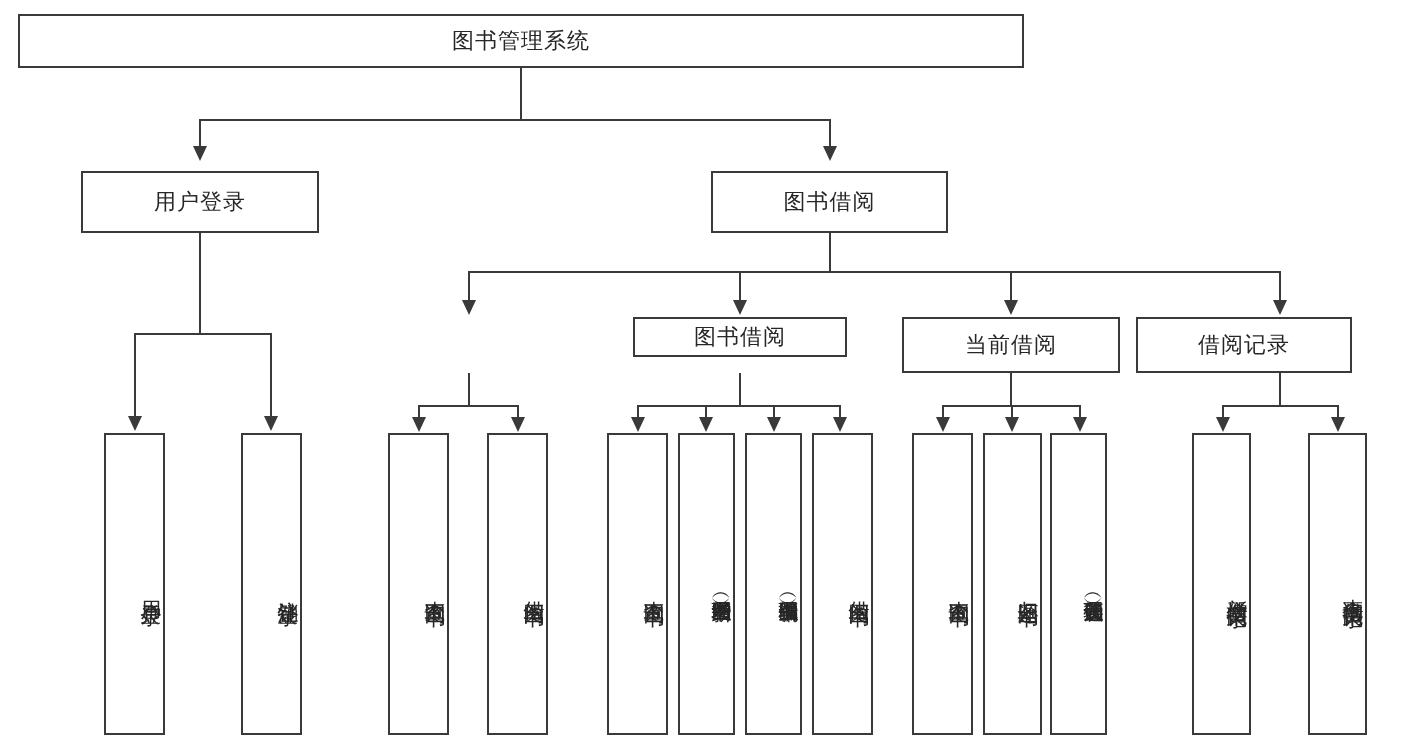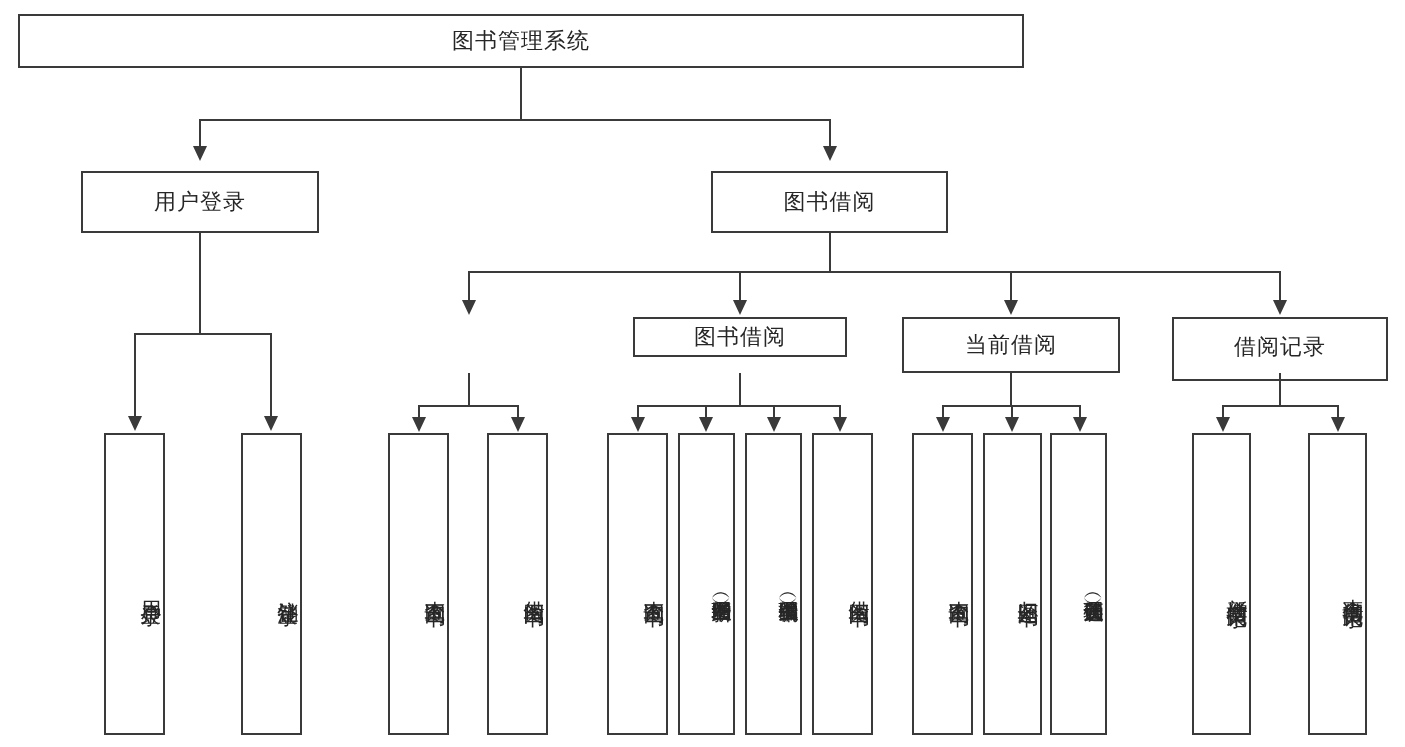--- a/index.html
+++ b/index.html
@@ -121,21 +121,21 @@
   <div class="arrow" style="left:1004px; top:300px;"></div>
   <div class="ln v" style="left:1279px; top:271px; width:2px; height:30px;"></div>
   <div class="arrow" style="left:1273px; top:300px;"></div>
 
   <div class="node h" style="left:633px; top:317px; width:214px; height:40px;">
     <span>图书借阅</span>
   </div>
   <div class="node h" style="left:902px; top:317px; width:218px; height:56px;">
     <span>当前借阅</span>
   </div>
-  <div class="node h" style="left:1172px; top:317px; width:216px; height:64px;font-family:Liberation Mono, monospace;">
+  <div class="node h" style="left:1136px; top:317px; width:216px; height:56px;">
     <span>借阅记录</span>
   </div>
 
   <div class="ln v" style="left:468px; top:373px; width:2px; height:33px;"></div>
   <div class="ln h" style="left:418px; top:405px; width:101px; height:2px;"></div>
   <div class="ln v" style="left:418px; top:405px; width:2px; height:13px;"></div>
   <div class="arrow" style="left:412px; top:417px;"></div>
   <div class="ln v" style="left:517px; top:405px; width:2px; height:13px;"></div>
   <div class="arrow" style="left:511px; top:417px;"></div>
 

